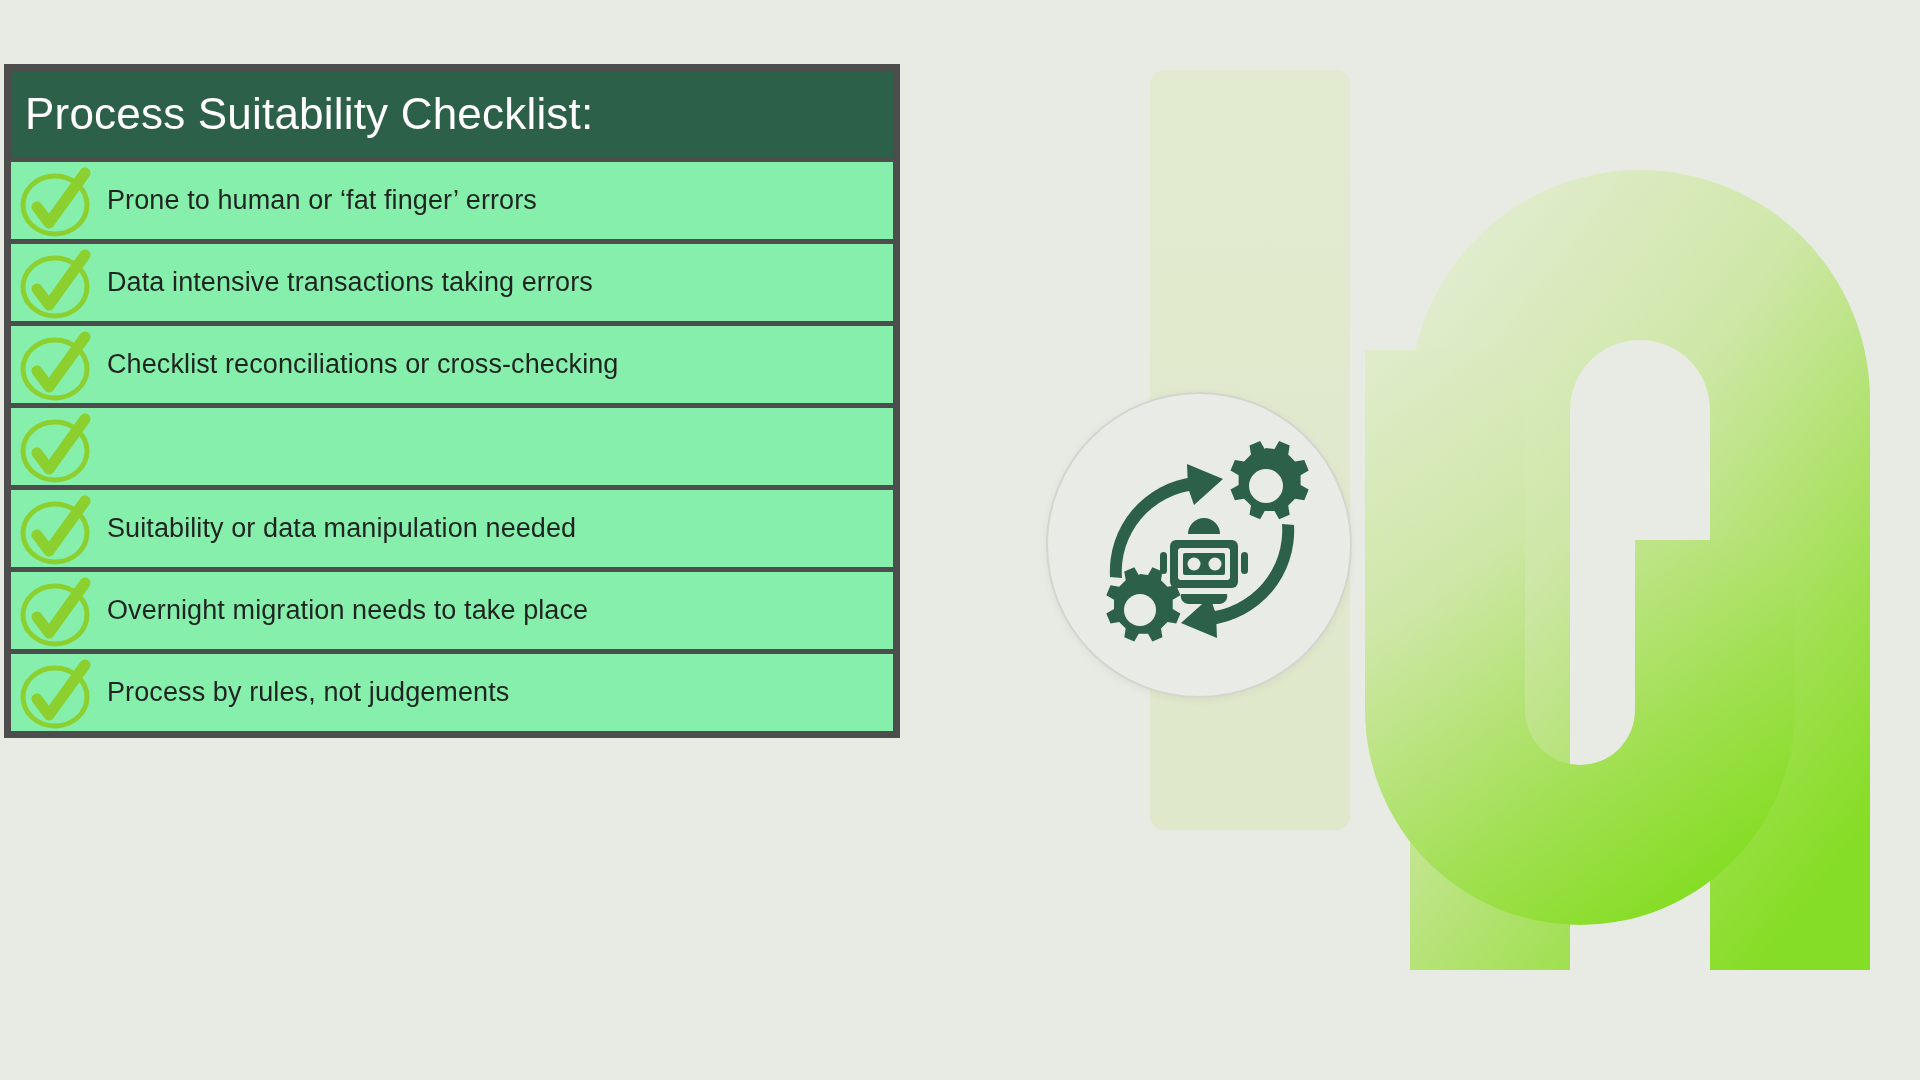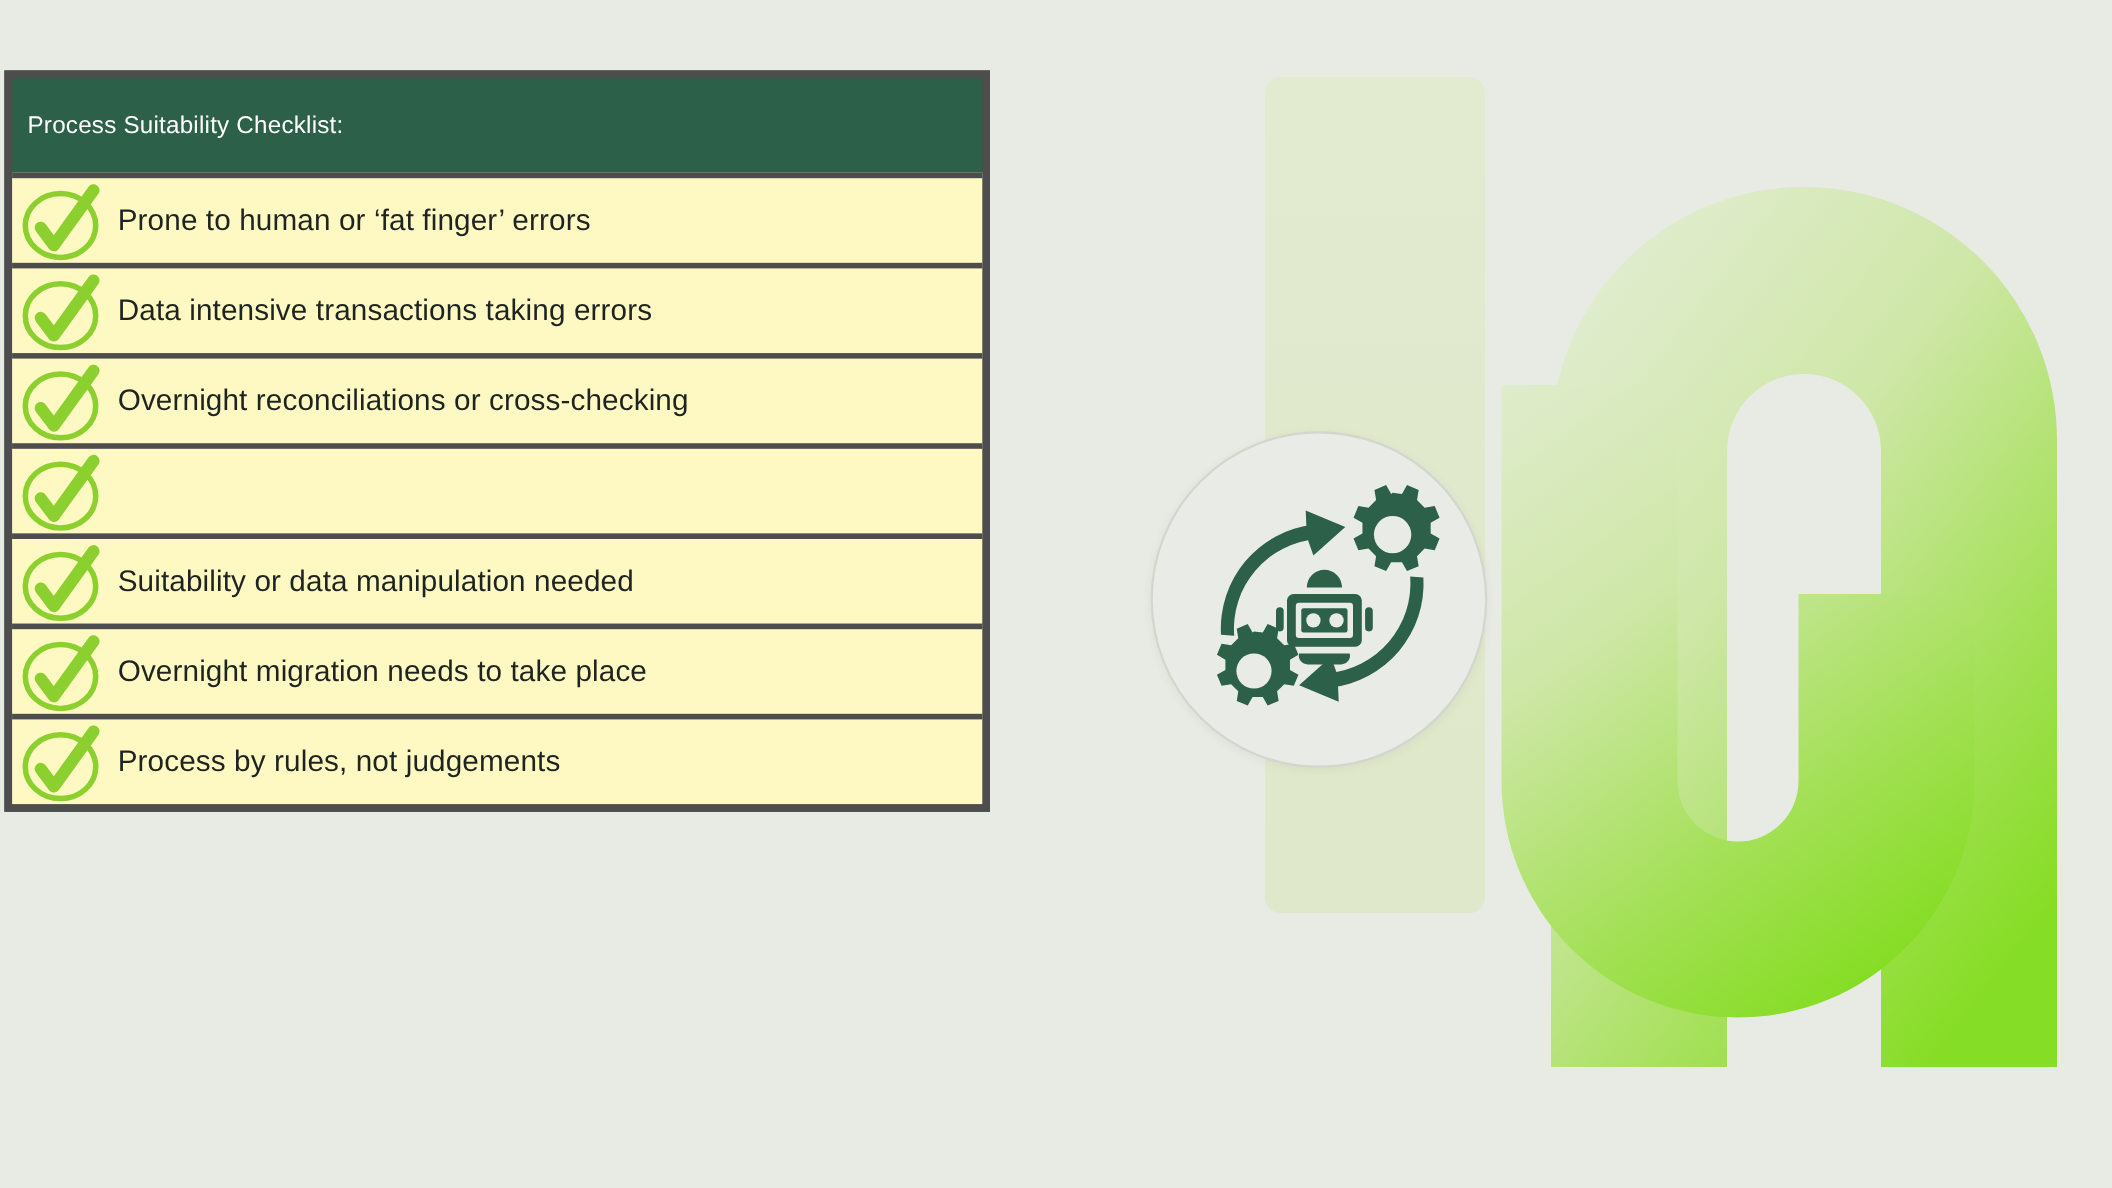--- a/index.html
+++ b/index.html
@@ -30,30 +30,30 @@
     background:#4d4d4d;
   }
   .cl-header{
     background:#2c6049;
     height:86px;
     display:flex; align-items:center;
     padding-left:14px;
   }
   .cl-header-title{
     color:#ffffff;
-    font-size:22px;
+    font-size:44px;
     font-weight:400;
     letter-spacing:.2px;
     white-space:nowrap;
   }
   .cl-rows{ display:block; }
   .cl-row{
     display:flex;
     align-items:center;
-    background:#fef9c3;
+    background:#86efac;
     height:82px;
     border-top:5px solid #4d4d4d;
     padding-left:6px;
     position:relative;
   }
   .cl-row:first-child{ border-top:5px solid #4d4d4d; }
 
   .check-icon{
     flex:0 0 auto;
     width:82px; height:76px;
@@ -207,21 +207,21 @@
         <span class="cl-label">Data intensive transactions taking errors</span>
       </div>
 
       <div class="cl-row">
         <span class="check-icon">
           <svg viewBox="0 0 82 76" xmlns="http://www.w3.org/2000/svg" aria-hidden="true">
             <ellipse cx="38" cy="42" rx="32" ry="29" fill="none" stroke="#8cd02f" stroke-width="5"></ellipse>
             <path d="M20 44 l12 16 l36 -50" fill="none" stroke="#8cd02f" stroke-width="11" stroke-linecap="round" stroke-linejoin="round"></path>
           </svg>
         </span>
-        <span class="cl-label">Overnight reconciliations or cross-checking</span>
+        <span class="cl-label">Checklist reconciliations or cross-checking</span>
       </div>
 
       <div class="cl-row">
         <span class="check-icon">
           <svg viewBox="0 0 82 76" xmlns="http://www.w3.org/2000/svg" aria-hidden="true">
             <ellipse cx="38" cy="42" rx="32" ry="29" fill="none" stroke="#8cd02f" stroke-width="5"></ellipse>
             <path d="M20 44 l12 16 l36 -50" fill="none" stroke="#8cd02f" stroke-width="11" stroke-linecap="round" stroke-linejoin="round"></path>
           </svg>
         </span>
       </div>

